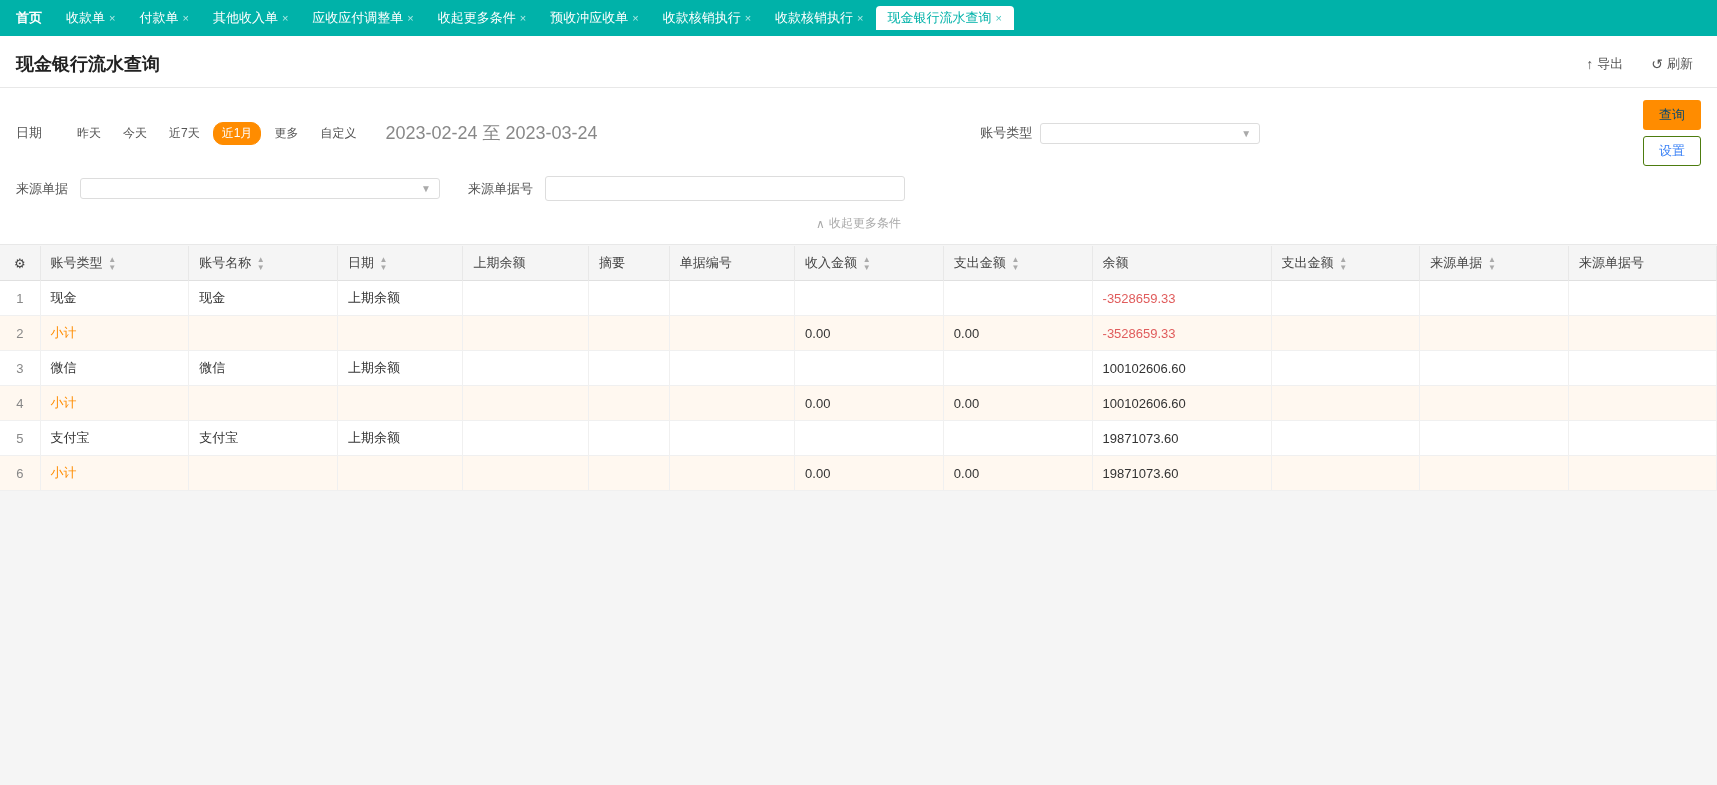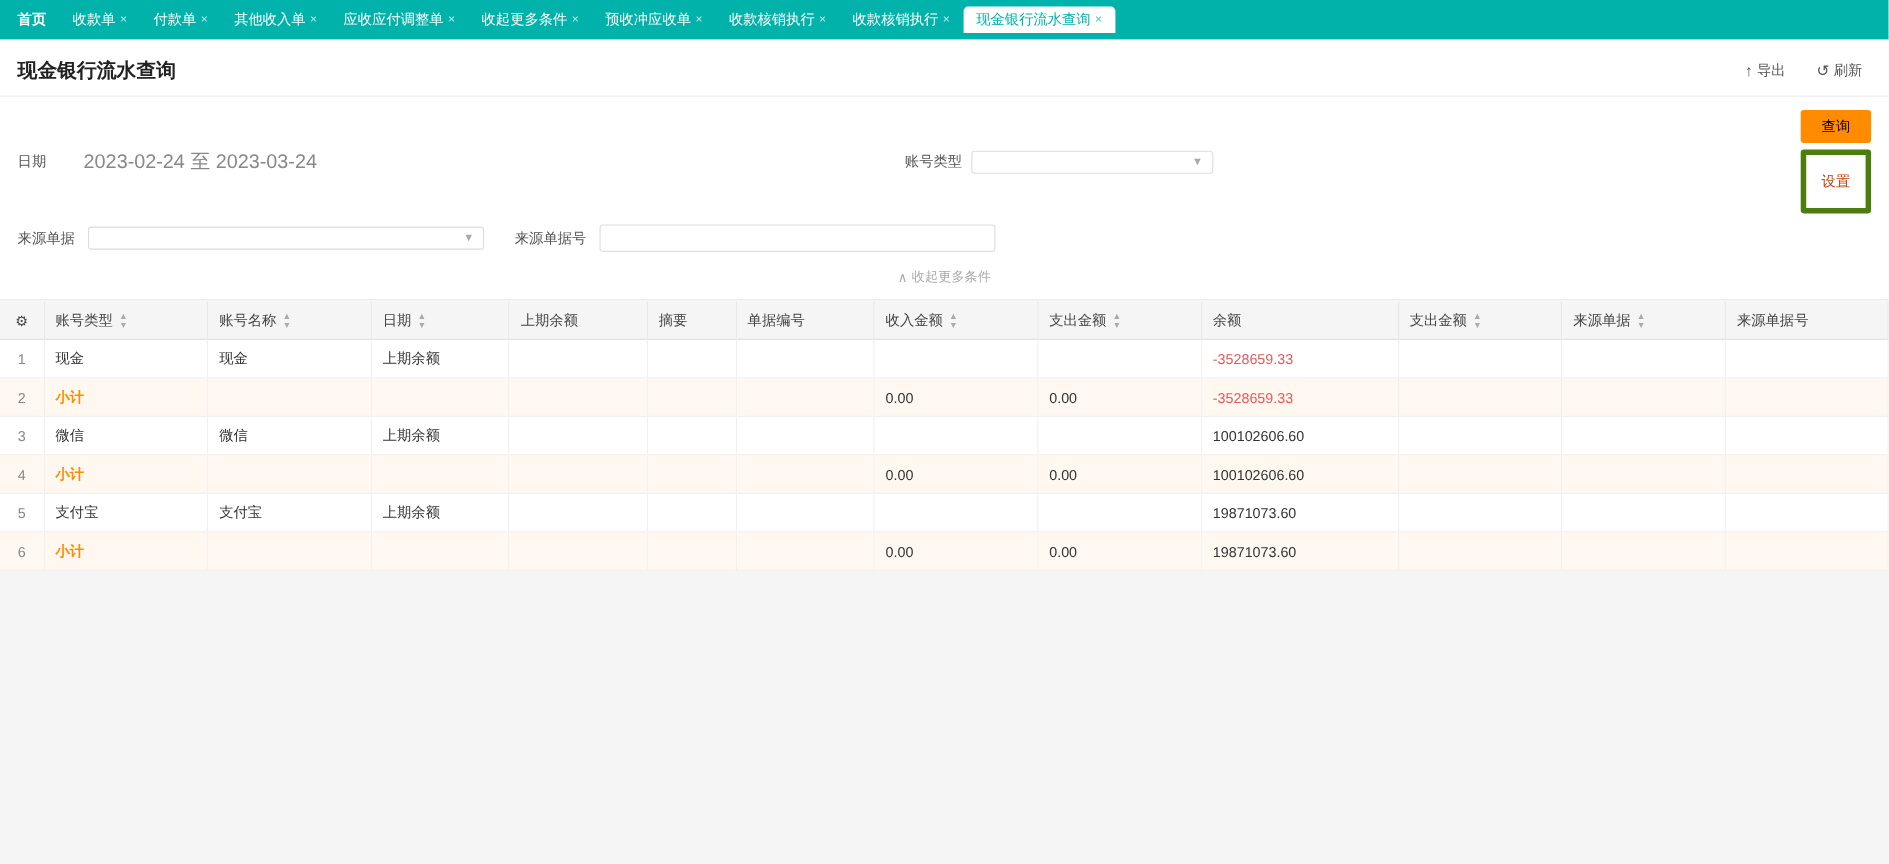--- a/index.html
+++ b/index.html
@@ -83,26 +83,26 @@
     .filter-select .arrow { color: #aaa; font-size: 10px; }
     .filter-input-wrap {
       display: flex; align-items: center; border: 1px solid #ddd;
       border-radius: 3px; padding: 4px 8px; min-width: 220px;
       background: #fff;
     }
     .filter-input-wrap input {
       border: none; outline: none; font-size: 13px; width: 100%; color: #333;
     }
     .action-btn-orange {
-      background: #ff8c00; color: #000000; border: none; border-radius: 3px;
+      background: #ff8c00; color: #0c4a6e; border: none; border-radius: 3px;
       padding: 6px 16px; cursor: pointer; font-size: 13px;
     }
     .action-btn-outline {
-      background: #fff; color: #c2410c; border: 5px solid #4d7c0f; border-radius: 3px;
-      padding: 15px 14px; cursor: pointer; font-size: 13px;
+      background: #fff; color: #3b82f6; border: 1px solid #4d7c0f; border-radius: 3px;
+      padding: 5px 14px; cursor: pointer; font-size: 13px;
     }
     .btn-group-right {
       display: flex; flex-direction: column; gap: 6px; margin-left: auto;
     }
     .collapse-bar {
       display: flex; align-items: center; justify-content: center;
       padding: 4px 0; color: #aaa; font-size: 12px; cursor: pointer; gap: 4px;
     }
 
     
@@ -130,21 +130,21 @@
     thead th:first-child { width: 40px; text-align: center; }
     thead th .sort-arrows { display: inline-flex; flex-direction: column; font-size: 8px; color: #aaa; vertical-align: middle; line-height: 1; margin-left: 2px; }
     tbody tr { border-bottom: 1px solid #f0f0f0; }
     tbody tr.subtotal { background: #fff8f0; }
     tbody td {
       padding: 8px 10px;
       color: #333;
       border-right: 1px solid #f0f0f0;
     }
     tbody td:first-child { text-align: center; color: #888; }
-    .text-orange { color: #ff8c00; font-weight: bold; }
+    .text-orange { color: #ff8c00; }
     .text-red { color: #e05c5c; }
     .account-input-wrap {
       display: flex; align-items: center; border: 1px solid #ddd;
       border-radius: 3px; padding: 4px 8px; min-width: 160px; background: #fff;
     }
     .account-input-wrap input {
       border: none; outline: none; font-size: 13px; width: 100%;
     }
     .dotdotdot { color: #aaa; font-size: 14px; cursor: pointer; margin-left: 4px; }
   </style>
@@ -202,20 +202,28 @@
       <span style="font-size:14px;">↺</span>
       <span>刷新</span>
     </div>
   </div>
 </div>
 
 <div class="filter-area">
 
   <div class="filter-row">
     <span class="filter-label">日期</span>
+    <div class="date-options">
+      <span class="date-btn">昨天</span>
+      <span class="date-btn">今天</span>
+      <span class="date-btn">近7天</span>
+      <span class="date-btn active">近1月</span>
+      <span class="date-btn">更多</span>
+      <span class="date-btn">自定义</span>
+    </div>
     <div style="display:flex; flex-direction:column; margin-left:4px;">
       <span class="date-range">2023-02-24 至 2023-03-24</span>
     </div>
 
     <div style="margin-left:auto; display:flex; align-items:center; gap:8px;">
       <span class="filter-label">账号类型</span>
       <div class="filter-select" style="min-width:220px;">
         <span class="filter-select-text"></span>
         <span class="arrow">▼</span>
       </div>

